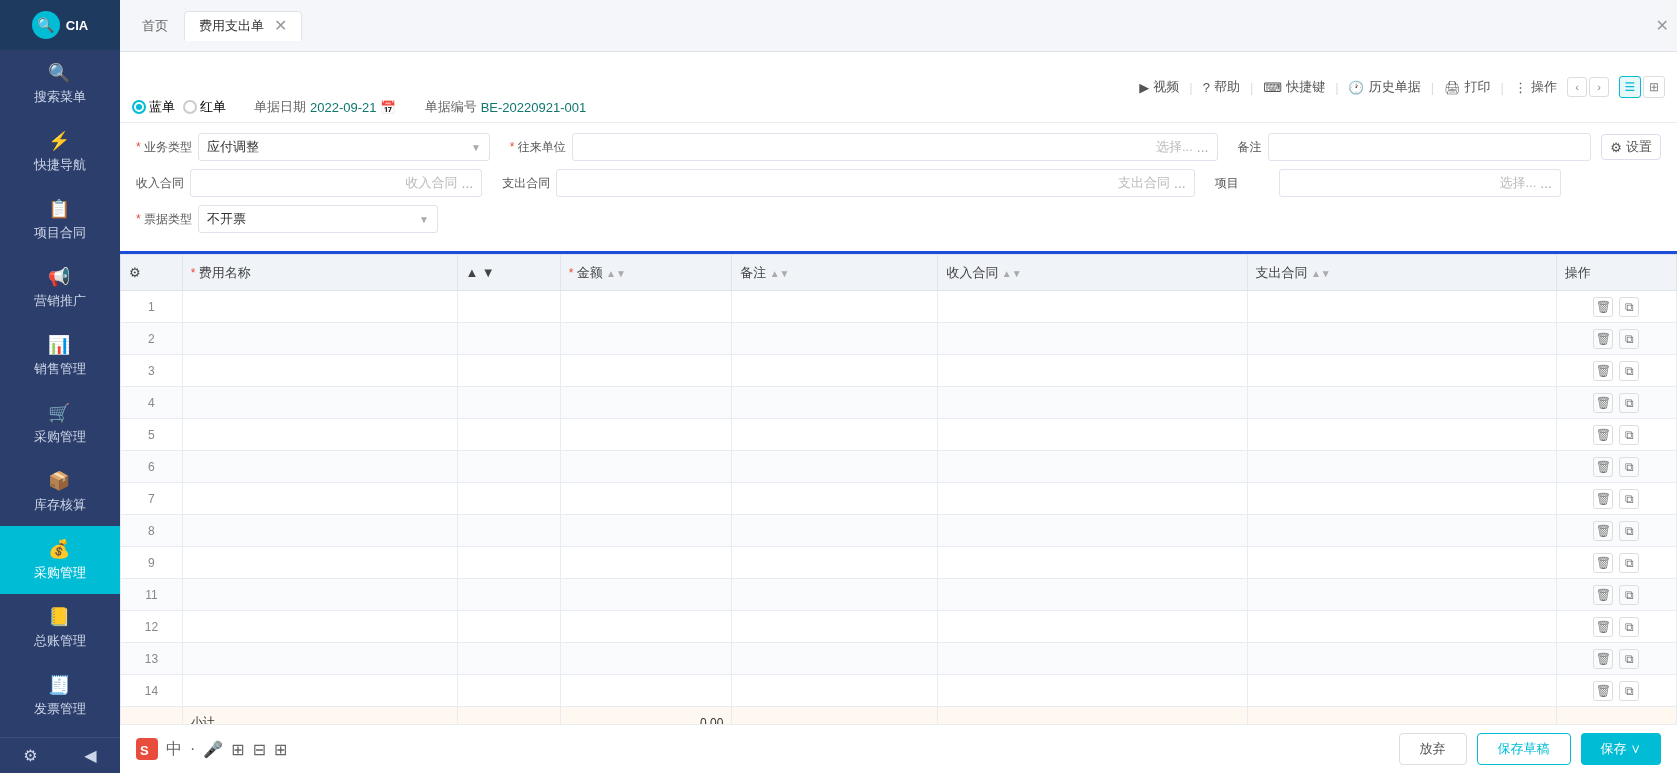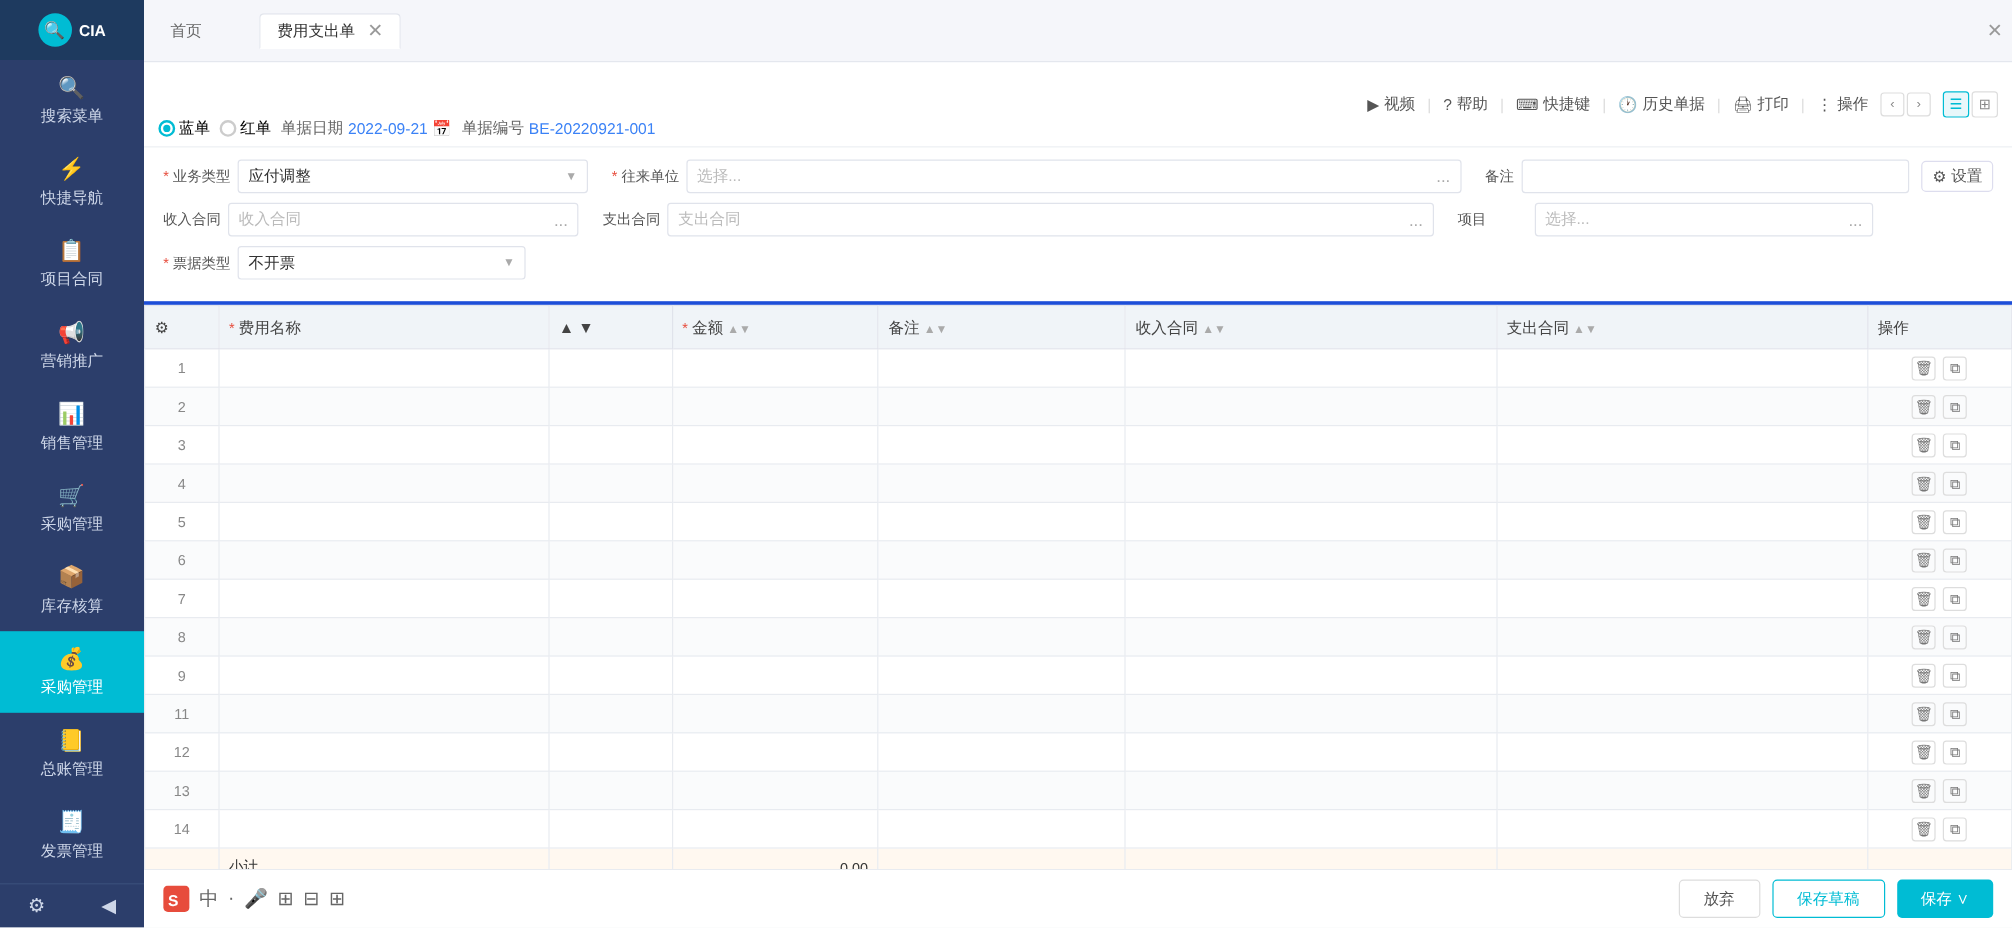--- a/index.html
+++ b/index.html
@@ -89,57 +89,56 @@
       border-radius: 4px 4px 0 0;
       background: transparent;
       color: #666;
       gap: 6px;
     }
     .tab-item.active {
       background: #fff;
       color: #333;
       border: 1px solid #e0e3eb;
       border-bottom: 1px solid #fff;
-      margin-left: 32px;
     }
     .tab-close {
       font-size: 11px;
       color: #999;
       cursor: pointer;
       margin-left: 2px;
     }
 
     
     .toolbar {
       display: flex;
       align-items: center;
       padding: 6px 12px;
       border-bottom: 1px solid #e8ebf0;
       gap: 16px;
       background: #fff;
     }
-    .toolbar-left { display: flex; align-items: flex-end; gap: 8px; flex: 1; margin-top: 40px; }
+    .toolbar-left { display: flex; align-items: flex-end; gap: 28px; flex: 1; margin-top: 40px; }
     .toolbar-right { display: flex; align-items: center; gap: 10px; }
     .radio-group { display: flex; align-items: center; gap: 8px; }
     .radio-item { display: flex; align-items: center; gap: 3px; cursor: pointer; font-size: 12px; }
     .radio-dot {
       width: 14px; height: 14px;
       border-radius: 50%;
       border: 2px solid #ccc;
       display: flex; align-items: center; justify-content: center;
     }
     .radio-dot.checked { border-color: #00bcd4; }
     .radio-dot.checked::after {
       content: '';
       width: 6px; height: 6px;
       border-radius: 50%;
       background: #00bcd4;
     }
     .toolbar-field { display: flex; align-items: center; gap: 4px; font-size: 12px; color: #666; }
-    .toolbar-value { color: #3b82f6; font-weight: 500; }
+    .toolbar-value { color: #0f766e; font-weight: 500; }
     .toolbar-btn {
       display: flex; align-items: center; gap: 4px;
       color: #555; font-size: 12px; cursor: pointer;
     }
     .settings-btn {
       display: flex; align-items: center; gap: 4px;
       border: 1px solid #dde; border-radius: 4px;
       padding: 3px 8px; font-size: 12px; cursor: pointer; color: #555;
     }
 
@@ -173,21 +172,21 @@
     }
     .form-input {
       flex: 1;
       height: 28px;
       border: 1px solid #e0e3eb;
       border-radius: 3px;
       padding: 0 8px;
       font-size: 12px;
       color: #333;
       background: #fff;
-      display: flex; align-items: center; justify-content: space-between;
+      display: flex; align-items: center; justify-content: flex-end;
       cursor: pointer;
     }
     .form-input .placeholder { color: #bbb; }
     .form-select {
       flex: 1;
       height: 28px;
       border: 1px solid #e0e3eb;
       border-radius: 3px;
       padding: 0 8px;
       font-size: 12px;

